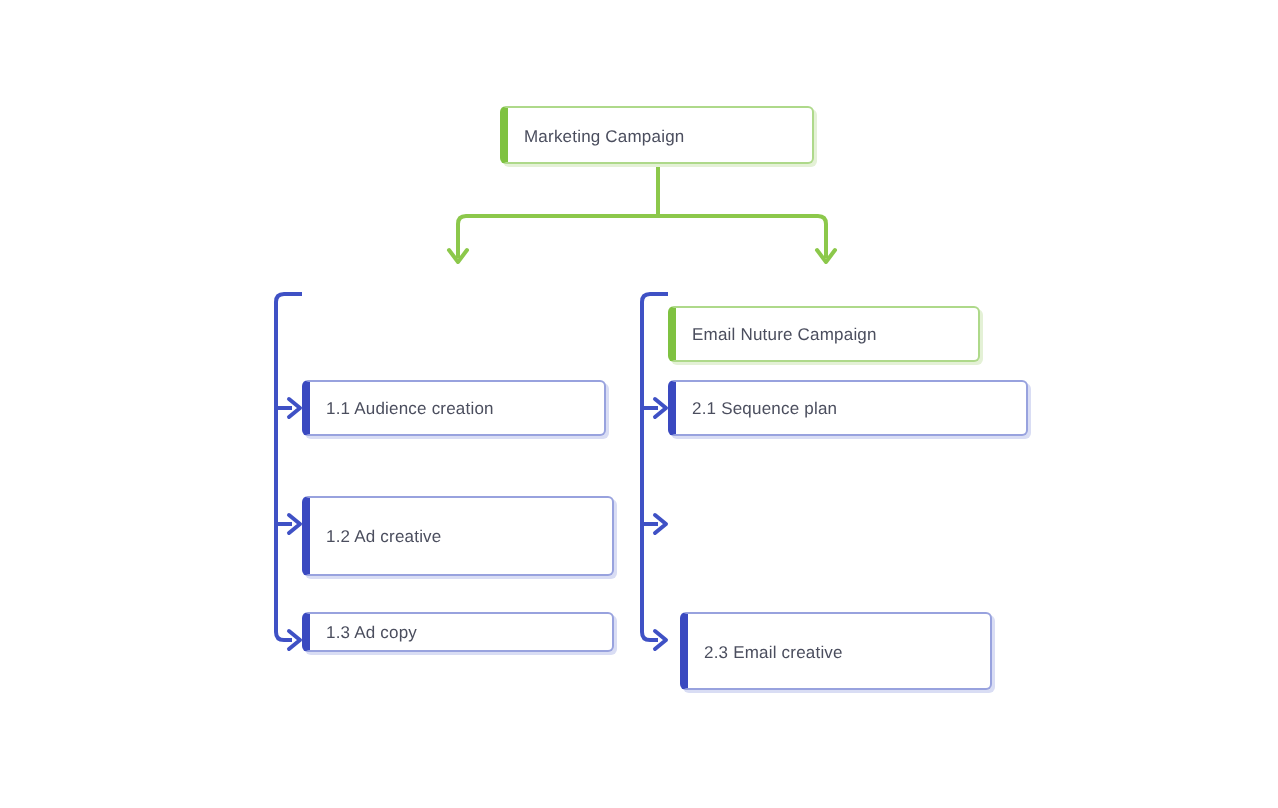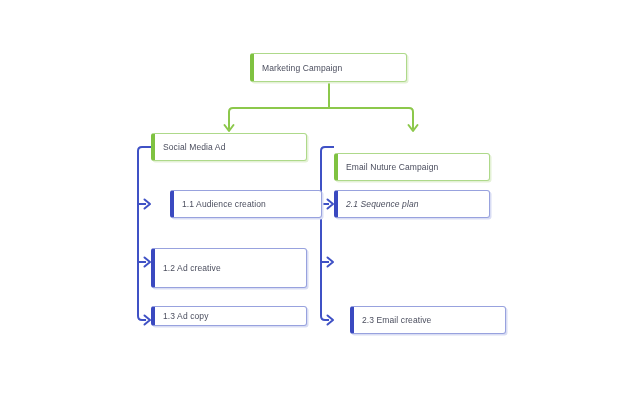--- a/index.html
+++ b/index.html
@@ -45,26 +45,26 @@
     border-color: var(--blue_border, #98a2de);
     border-left-color: var(--blue_bar, #3a49c0);
     box-shadow: 1.5px 1.5px 0 var(--blue_shadow, #d9ddf4);
   }
   .node .label { pointer-events: none; }
 
   
   .n-root   { left: 250px; top: 53px;  width: 157px; height: 29px; }
   .n-b1     { left: 151px; top: 133px; width: 156px; height: 28px; }
   .n-b2     { left: 334px; top: 133px; width: 156px; height: 28px; margin-top: 20px; }
-  .n-b1-i1  { left: 151px; top: 190px; width: 152px; height: 28px; margin-left: 19px; }
+  .n-b1-i1  { left: 151px; top: 190px; width: 152px; height: 28px; }
   .n-b1-i2  { left: 151px; top: 248px; width: 156px; height: 40px; }
   .n-b1-i3  { left: 151px; top: 306px; width: 156px; height: 20px; }
-  .n-b2-i1  { left: 334px; top: 190px; width: 156px; height: 28px; font-style: italic; }
+  .n-b2-i1  { left: 334px; top: 190px; width: 180px; height: 28px; }
   .n-b2-i2  { left: 334px; top: 248px; width: 156px; height: 28px; }
-  .n-b2-i3  { left: 350px; top: 306px; width: 156px; height: 28px; }
+  .n-b2-i3  { left: 340px; top: 306px; width: 156px; height: 39px; }
 </style>
 </head>
 <body>
 
 <div class="canvas">
 
   <svg class="connectors" viewBox="0 0 639 404" xmlns="http://www.w3.org/2000/svg">
 
     <path class="gline" d="M329,82 L329,108"></path>
     <path class="gline" d="M229,129 L229,112 Q229,108 233,108 L409,108 Q413,108 413,112 L413,129"></path>
@@ -79,23 +79,20 @@
     <path class="bline" d="M334,147 L325,147 Q321,147 321,151 L321,316 Q321,320 325,320 L329,320 M321,204 L329,204 M321,262 L329,262"></path>
     <path class="bline head" d="M327.5,199.5 L333,204 L327.5,208.5"></path>
     <path class="bline head" d="M327.5,257.5 L333,262 L327.5,266.5"></path>
     <path class="bline head" d="M327.5,315.5 L333,320 L327.5,324.5"></path>
   </svg>
 
   <div class="node green n-root">
     <span class="label">Marketing Campaign</span>
   </div>
 
-  <div class="node green n-b1">
-    <span class="label">Social Media Ad</span>
-  </div>
   <div class="node green n-b2">
     <span class="label">Email Nuture Campaign</span>
   </div>
 
   <div class="node blue n-b1-i1">
     <span class="label">1.1 Audience creation</span>
   </div>
   <div class="node blue n-b1-i2">
     <span class="label">1.2 Ad creative</span>
   </div>

